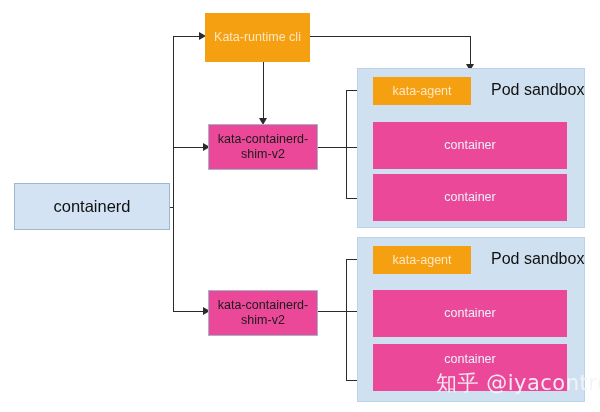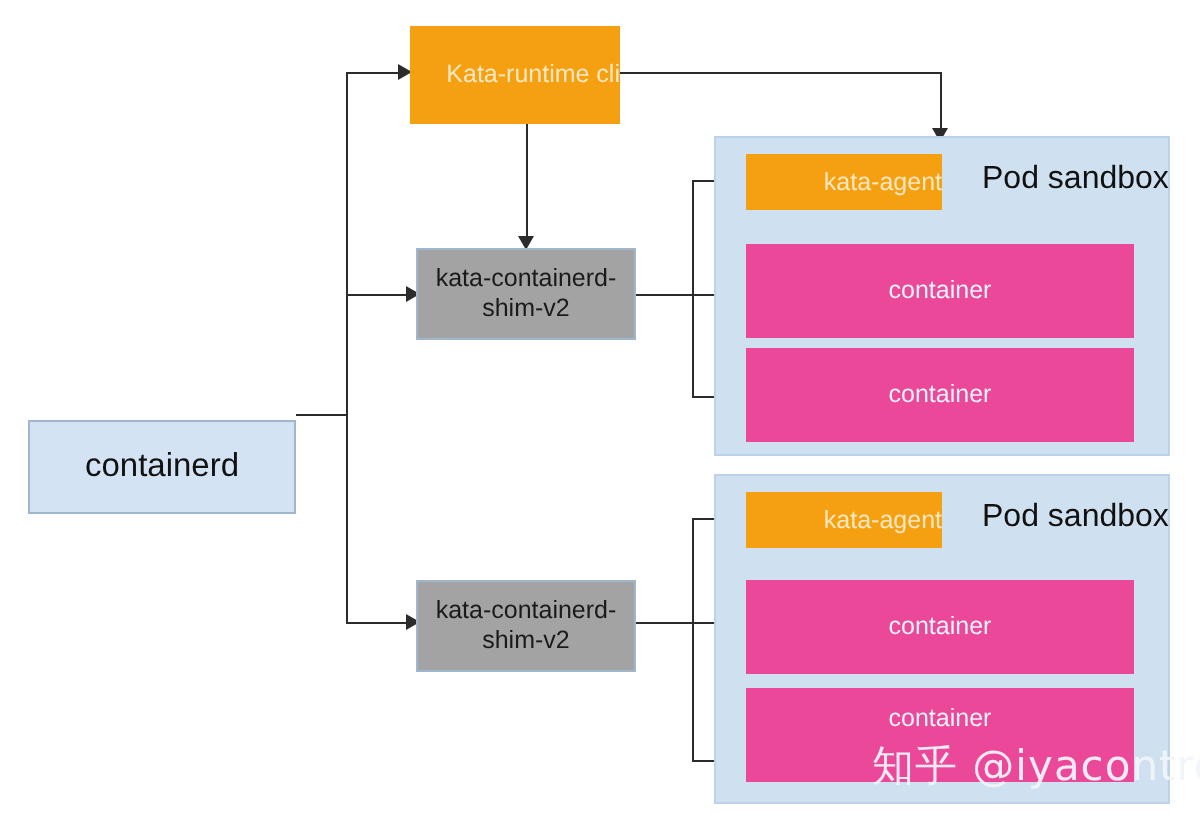--- a/index.html
+++ b/index.html
@@ -22,24 +22,23 @@
     align-items: center;
     justify-content: center;
     text-align: center;
     line-height: 1.18;
   }
   
   .orange {
     background: #f5a011;
     color: #ffe7c2;
     font-size: 12.5px;
-    justify-content: flex-end;
   }
   .lightbox {
-    background: #a3a3a3;
+    background: #ec4899;
     border: 1px solid #9fb6cd;
     color: #1a1a1a;
     font-size: 12.5px;
   }
   .containerd-box {
     background: #d4e3f4;
     border: 1px solid #9fb6cd;
     color: #111111;
     font-size: 16.5px;
   }
@@ -138,21 +137,21 @@
 
   <div class="hline" style="left:346px; top:259px; width:26px;"></div>
   <div class="arrow-r" style="left:366px; top:254.5px;"></div>
 
   <div class="hline" style="left:346px; top:311px; width:26px;"></div>
   <div class="arrow-r" style="left:366px; top:306.5px;"></div>
 
   <div class="hline" style="left:346px; top:380px; width:26px;"></div>
   <div class="arrow-r" style="left:366px; top:375.5px;"></div>
 
-  <div class="node containerd-box" style="left:14px; top:183px; width:134px; height:47px;margin-top:27px;">
+  <div class="node containerd-box" style="left:14px; top:183px; width:156px; height:47px;">
     <span>containerd</span>
   </div>
 
   <div class="node orange" style="left:205px; top:13px; width:105px; height:49px;">
     <span>Kata-runtime cli</span>
   </div>
 
   <div class="node lightbox" style="left:208px; top:124px; width:110px; height:46px;">
     <span>kata-containerd-shim-v2</span>
   </div>

